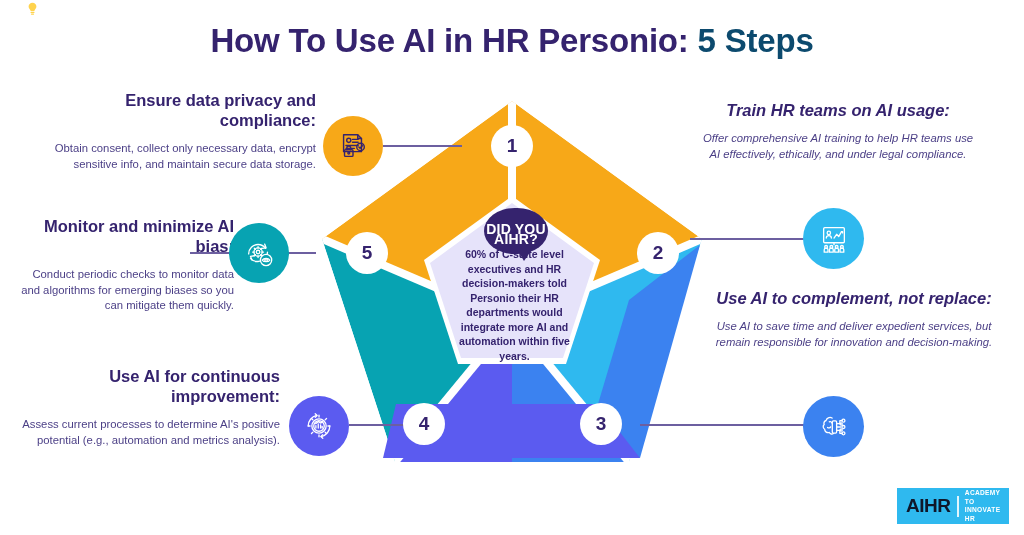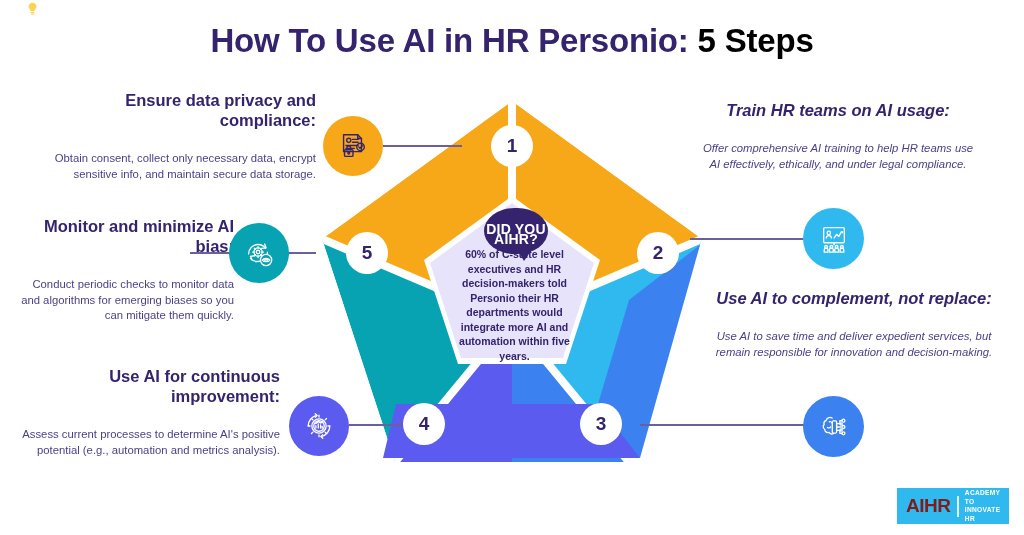--- a/index.html
+++ b/index.html
@@ -16,21 +16,21 @@
   #title {
     position: absolute;
     top: 22px; left: 0; width: 1024px;
     text-align: center;
     font-size: 33px;
     font-weight: bold;
     letter-spacing: -0.2px;
     color: #35236e;
     white-space: nowrap;
   }
-  #title .accent { color: #000000; }
+  #title .accent { color: #0c4a6e; }
 
   
   #stage {
     position: absolute;
     left: 0; top: 0;
     width: 1024px; height: 535px;
     pointer-events: none;
   }
   #stage svg { display:block; width:1024px; height:535px; }
 
@@ -105,21 +105,21 @@
 
   
   .block { position: absolute; }
   .block .head {
     font-size: 16.5px;
     font-weight: bold;
     line-height: 20px;
     color: #35236e;
   }
   .block .body {
-    margin-top: 21px;
+    margin-top: 11px;
     font-size: 11.3px;
     line-height: 15.5px;
     color: #4b3f86;
   }
   .block.left  { text-align: right; }
   .block.right { text-align: center; font-style: italic; }
 
   #blk1 { left: 38px;  top: 90px;  width: 278px; }
   #blk5 { left: 12px;  top: 216px; width: 222px; }
   #blk4 { left: 12px;  top: 366px; width: 268px; }
@@ -164,21 +164,21 @@
     width: 112px; height: 36px;
     background: #2fb9ef;
     display: flex;
     align-items: center;
     padding-left: 9px;
     z-index: 10;
   }
   #logo-mark {
     font-size: 19px;
     font-weight: bold;
-    color: #7f1d1d;
+    color: #0f172a;
     letter-spacing: -0.5px;
   }
   #logo-sep {
     width: 1.5px; height: 21px;
     background: #ffffff;
     opacity: 0.85;
     margin: 0 6px 0 7px;
   }
   #logo-tag {
     font-size: 6.6px;

